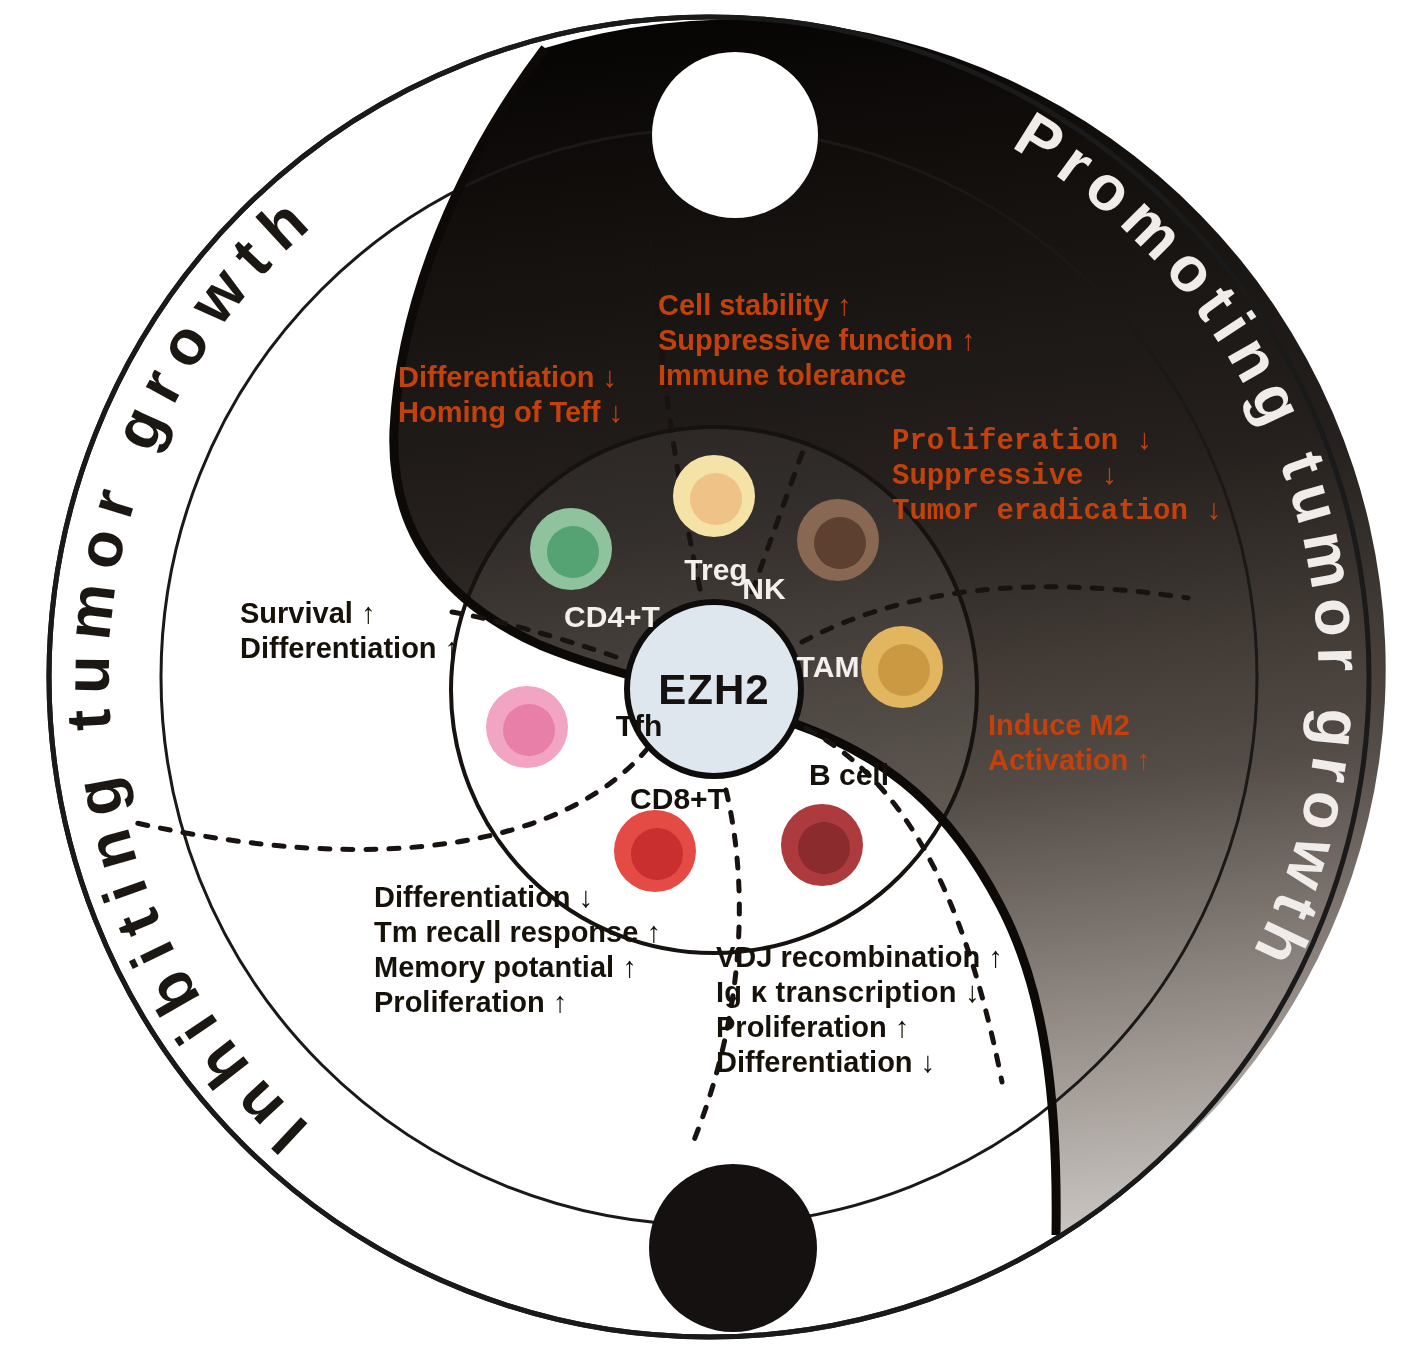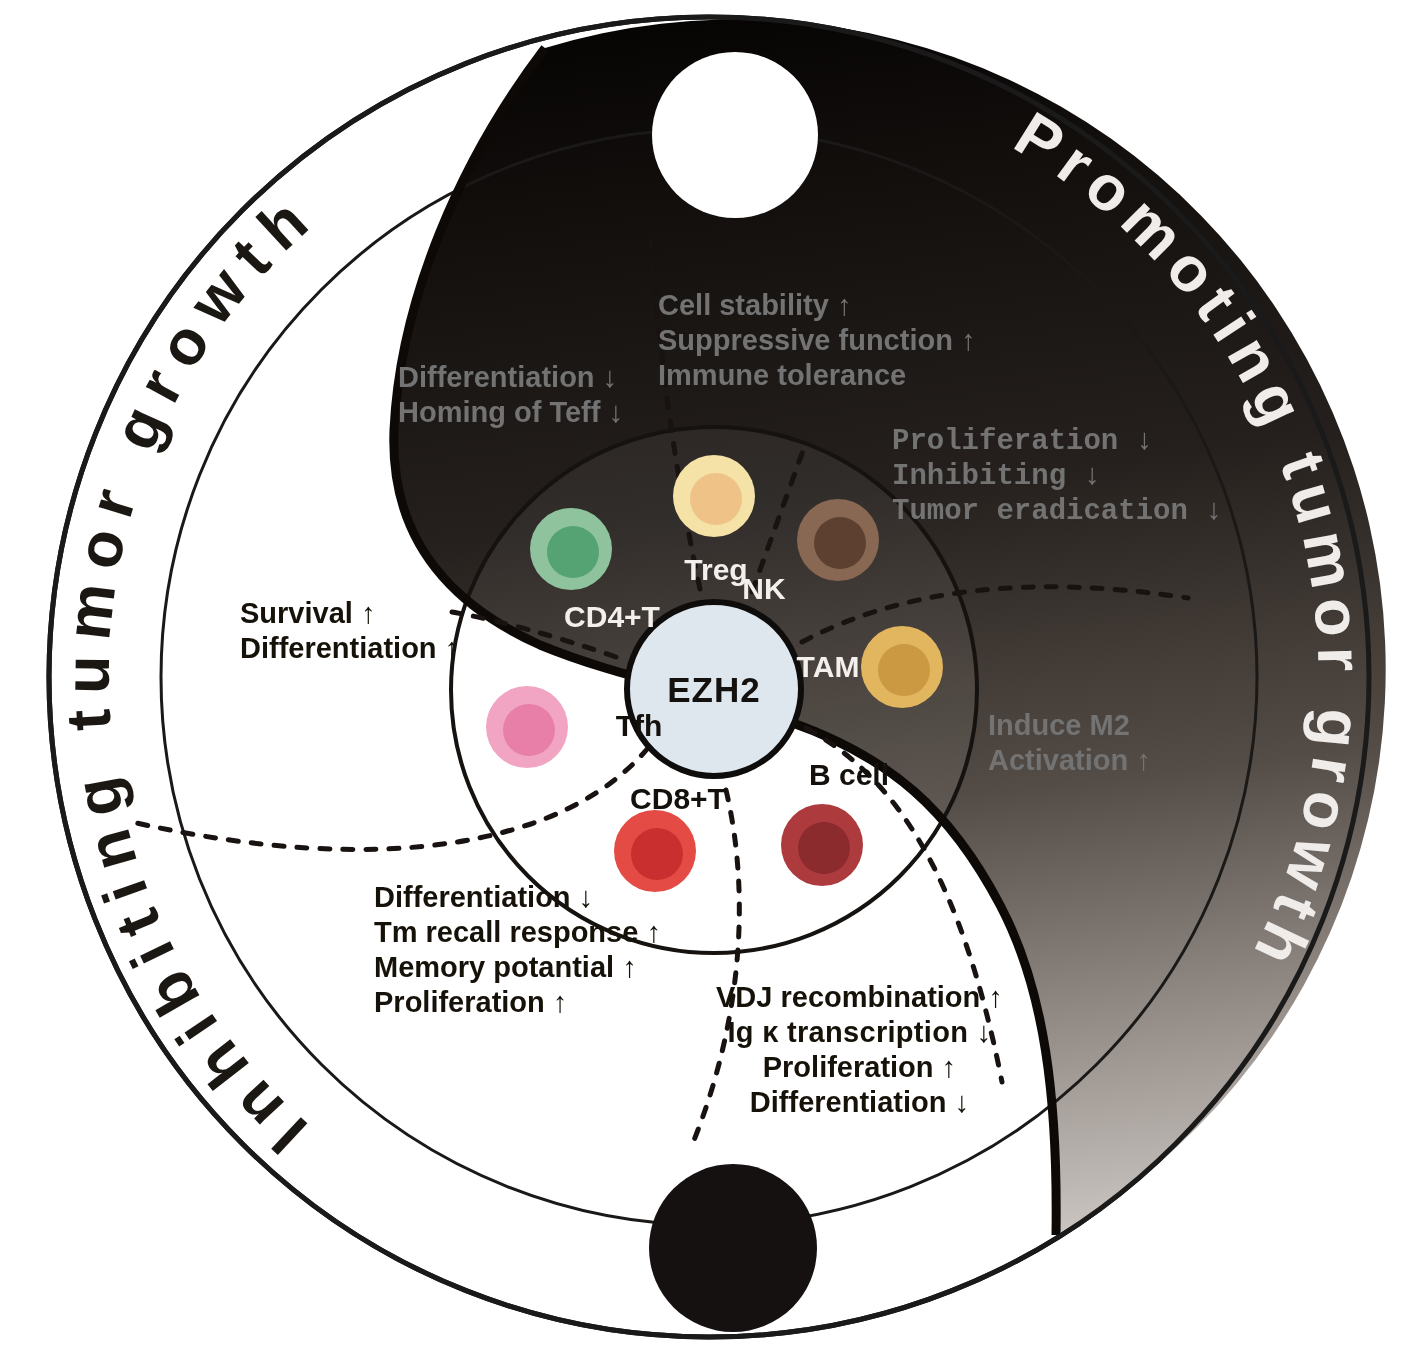--- a/index.html
+++ b/index.html
@@ -5,28 +5,28 @@
   html,body{margin:0;padding:0;background:#ffffff;}
   .stage{
     position:relative;
     width:1417px;height:1354px;
     background:#ffffff;
     overflow:hidden;
     font-family:"Liberation Sans","DejaVu Sans",sans-serif;
   }
   .stage svg{position:absolute;left:0;top:0;}
   .anno{position:absolute;font-size:29px;line-height:35px;white-space:nowrap;}
-  .anno.light{color:#737373;font-weight:600;}
+  .anno.light{color:#c2410c;font-weight:600;}
   .anno.dark{color:#161209;font-weight:700;}
   .cell-label{position:absolute;transform:translate(-50%,-50%);font-size:30px;white-space:nowrap;}
   .cell-label.light{color:#f2efec;font-weight:600;}
   .cell-label.dark{color:#14100c;font-weight:700;}
   .ezh2-label{
     position:absolute;left:714px;top:690px;transform:translate(-50%,-50%);
-    font-size:35px;font-weight:700;color:#14110e;letter-spacing:1px;
+    font-size:42px;font-weight:700;color:#14110e;letter-spacing:1px;
   }
   .bold-line{font-weight:800;letter-spacing:0.3px;}
   .arc-text{font-size:63px;font-weight:600;}
   .arc-text.promoting{letter-spacing:9px;}
   .arc-text.inhibiting{letter-spacing:14px;}
 </style>
 </head>
 <body>
 
 <div class="stage">
@@ -125,42 +125,42 @@
   </div>
 
   <div class="anno light" style="left:658px;top:288px;">
     <div>Cell stability ↑</div>
     <div>Suppressive function ↑</div>
     <div>Immune tolerance</div>
   </div>
 
   <div class="anno light" style="left:892px;top:424px;font-family:Liberation Mono, monospace;">
     <div>Proliferation ↓</div>
-    <div>Inhibiting ↓</div>
+    <div>Suppressive ↓</div>
     <div>Tumor eradication ↓</div>
   </div>
 
   <div class="anno light" style="left:988px;top:708px;">
     <div>Induce M2</div>
     <div>Activation ↑</div>
   </div>
 
   <div class="anno dark" style="left:240px;top:596px;">
     <div>Survival ↑</div>
     <div>Differentiation ↑</div>
   </div>
 
   <div class="anno dark" style="left:374px;top:880px;">
     <div>Differentiation ↓</div>
     <div>Tm recall response ↑</div>
     <div>Memory potantial ↑</div>
     <div>Proliferation ↑</div>
   </div>
 
-  <div class="anno dark" style="left:716px;top:980px;text-align:center;">
+  <div class="anno dark" style="left:716px;top:940px;">
     <div>VDJ recombination ↑</div>
     <div class="bold-line">Ig κ transcription ↓</div>
     <div>Proliferation ↑</div>
     <div>Differentiation ↓</div>
   </div>
 
   <div class="cell-label light" style="left:612px;top:617px;">CD4+T</div>
   <div class="cell-label light" style="left:716px;top:570px;">Treg</div>
   <div class="cell-label light" style="left:764px;top:589px;">NK</div>
   <div class="cell-label light" style="left:828px;top:667px;">TAM</div>

